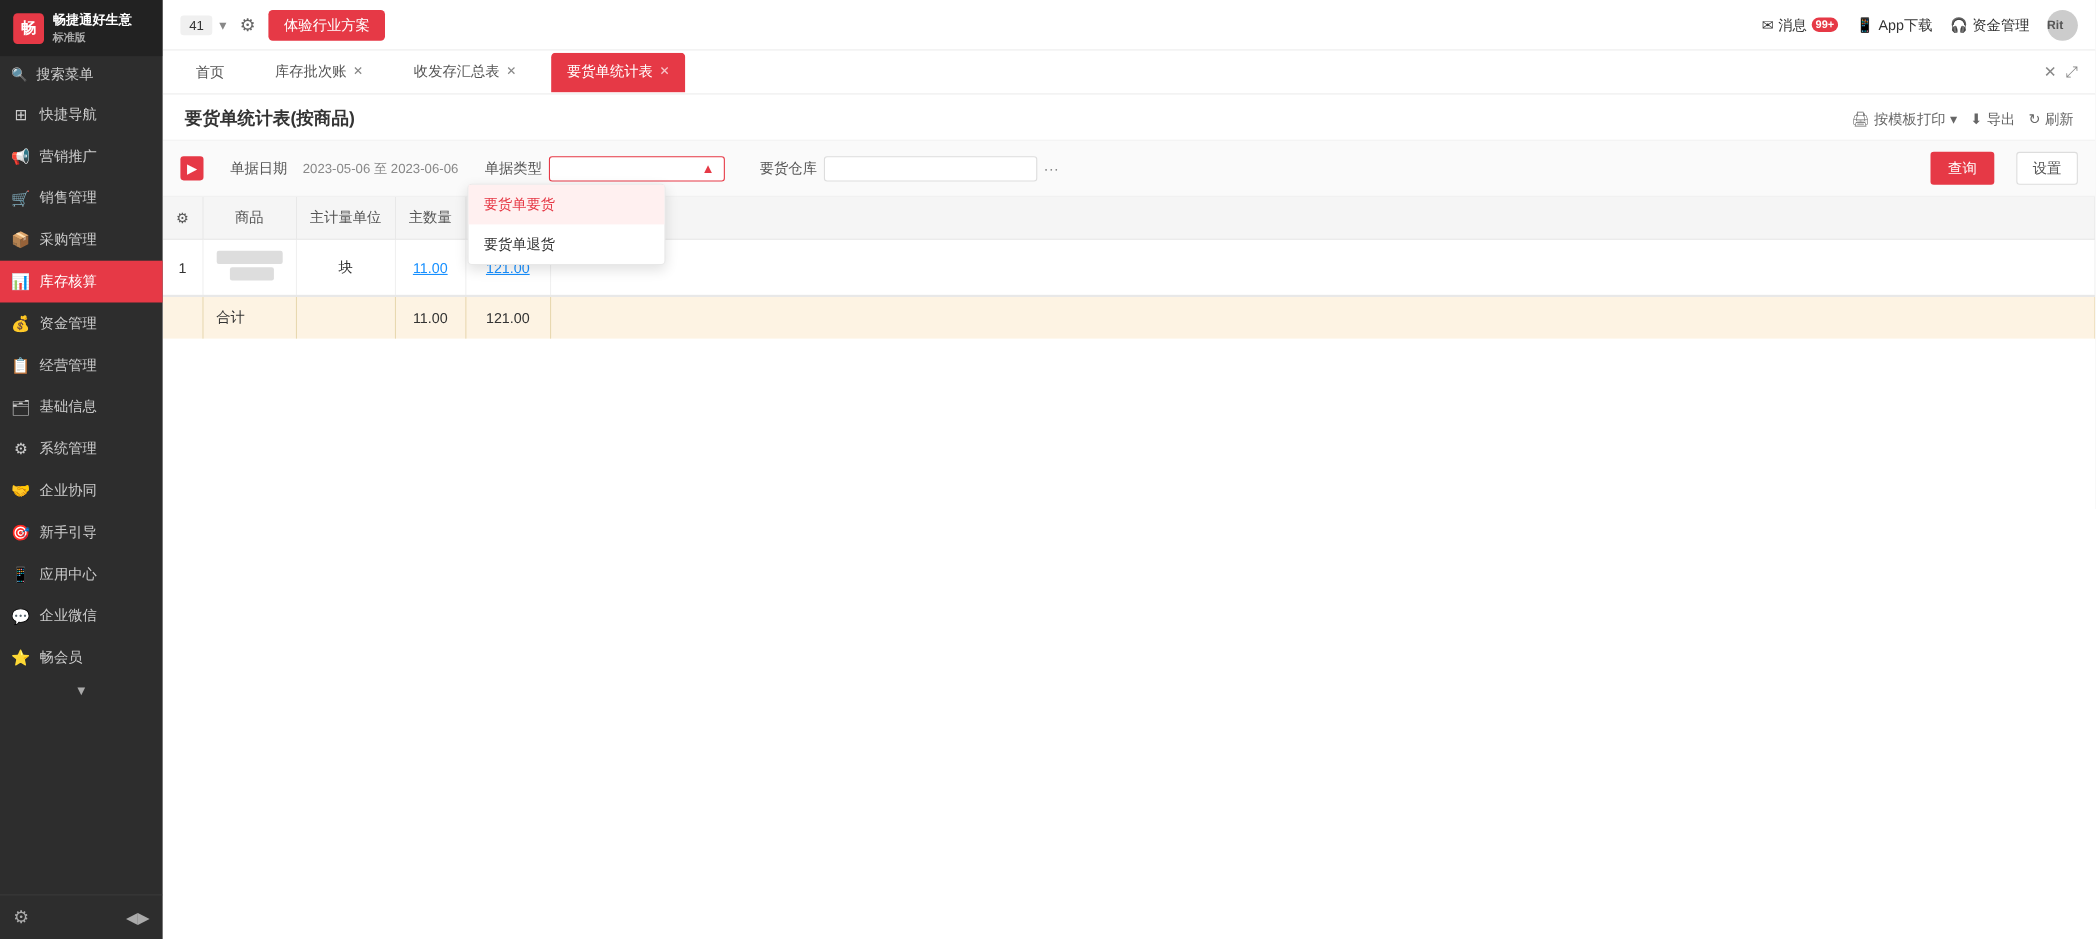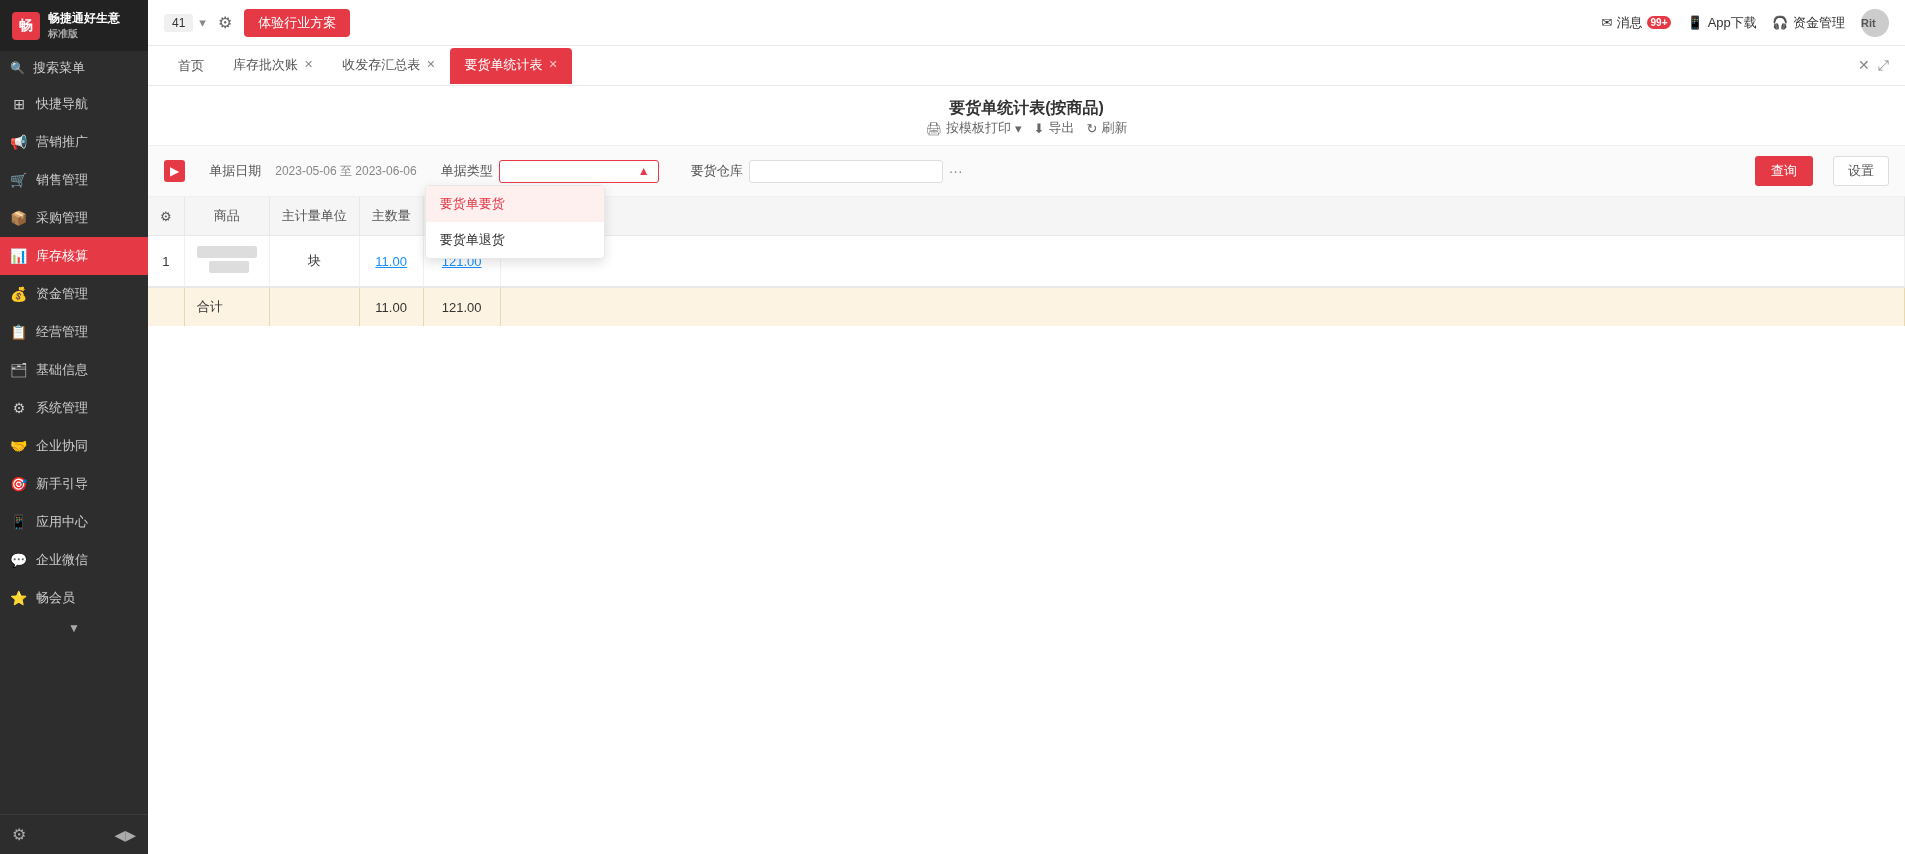--- a/index.html
+++ b/index.html
@@ -126,21 +126,21 @@
 
     
     .tabbar {
       height: 40px;
       background: white;
       display: flex;
       align-items: center;
       padding: 0 16px;
       border-bottom: 1px solid #e8e8e8;
       flex-shrink: 0;
-      gap: 1px;
+      gap: 18px;
     }
     .tab-item {
       display: flex; align-items: center;
       padding: 8px 14px;
       font-size: 13px;
       color: #555;
       cursor: pointer;
       border-bottom: 2px solid transparent;
       white-space: nowrap;
     }
@@ -168,21 +168,20 @@
       position: relative;
     }
 
     
     .page-header {
       display: flex;
       align-items: center;
       justify-content: space-between;
       padding: 12px 20px 8px;
       border-bottom: 1px solid #f0f0f0;
-      flex-direction: column;
     }
     .page-title { font-size: 16px; font-weight: bold; color: #333; }
     .page-actions { display: flex; align-items: center; gap: 12px; font-size: 13px; color: #666; }
     .page-actions .action-btn {
       display: flex; align-items: center; gap: 4px; cursor: pointer;
     }
 
     
     .filter-bar {
       display: flex;

